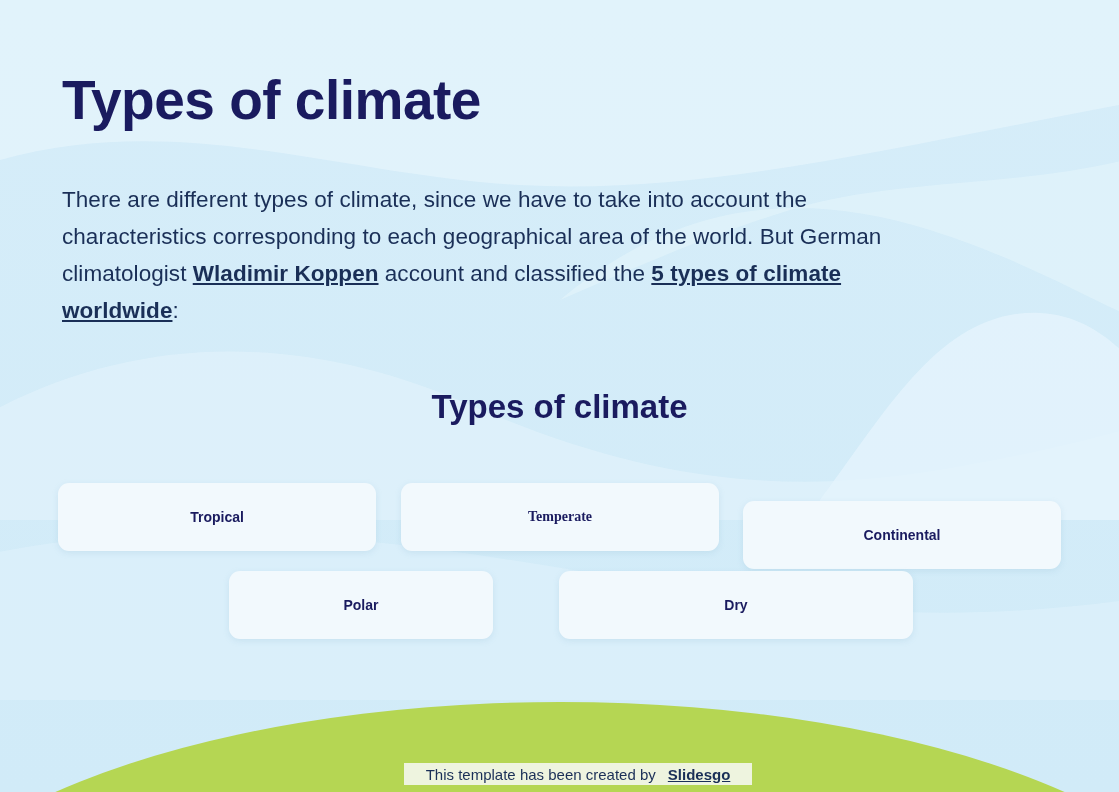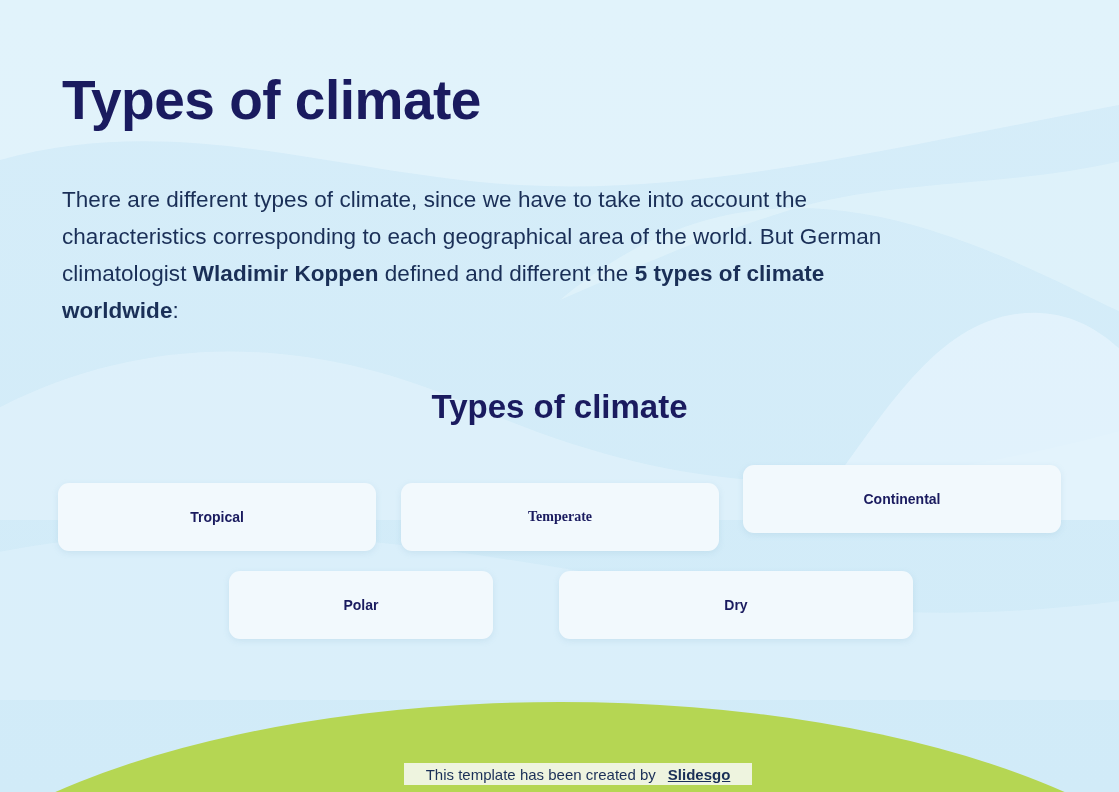--- a/index.html
+++ b/index.html
@@ -58,21 +58,21 @@
   .paragraph {
     position: absolute;
     left: 62px;
     top: 181px;
     width: 870px;
     font-size: 22.5px;
     color: #1a2f57;
     line-height: 37px;
     letter-spacing: 0.05px;
   }
-  .paragraph b { font-weight: bold; color: #1a2f57; }
+  .paragraph b { font-weight: bold; color: #1a2f57; text-decoration: underline; }
 
   .subtitle {
     position: absolute;
     left: 0;
     top: 388px;
     width: 1119px;
     text-align: center;
     font-size: 33px;
     font-weight: bold;
     color: #1a1b5f;
@@ -88,21 +88,21 @@
     align-items: center;
     justify-content: center;
     color: #1a1b5f;
     font-size: 14px;
     font-weight: bold;
     height: 68px;
   }
 
   .chip-0 { left: 58px;  top: 483px; width: 318px; }
   .chip-1 { left: 401px; top: 483px; width: 318px; font-family: Liberation Serif, serif; }
-  .chip-2 { left: 743px; top: 465px; width: 318px; }
+  .chip-2 { left: 743px; top: 501px; width: 318px; }
   .chip-3 { left: 229px; top: 571px; width: 264px; }
   .chip-4 { left: 548px; top: 571px; width: 354px; margin-left: 11px; }
 
   
   .footer {
     position: absolute;
     left: 404px;
     top: 763px;
     width: 348px;
     height: 22px;
@@ -148,21 +148,21 @@
              L1160,700 L-40,700 Z" fill="#dff1fb" opacity="0.6"></path>
 
     <path d="M560,300 C680,200 800,190 930,230 C1030,262 1090,300 1160,330
              L1160,150 C1040,190 900,175 790,210 C700,238 630,270 560,300 Z" fill="#e6f5fc" opacity="0.55"></path>
   </svg>
 
   <div class="hill"></div>
 
   <h1 class="title">Types of climate</h1>
 
-  <p class="paragraph"><span>There are different types of climate, since we have to take into account the characteristics corresponding to each geographical area of the world. But German climatologist </span><b>Wladimir Koppen</b><span> defined and different the </span><b>5 types of climate worldwide</b><span>:</span></p>
+  <p class="paragraph"><span>There are different types of climate, since we have to take into account the characteristics corresponding to each geographical area of the world. But German climatologist </span><b>Wladimir Koppen</b><span> account and classified the </span><b>5 types of climate worldwide</b><span>:</span></p>
 
   <h2 class="subtitle">Types of climate</h2>
 
   <div class="chip chip-0">
     <span>Tropical</span>
   </div>
   <div class="chip chip-1">
     <span>Temperate</span>
   </div>
   <div class="chip chip-2">

